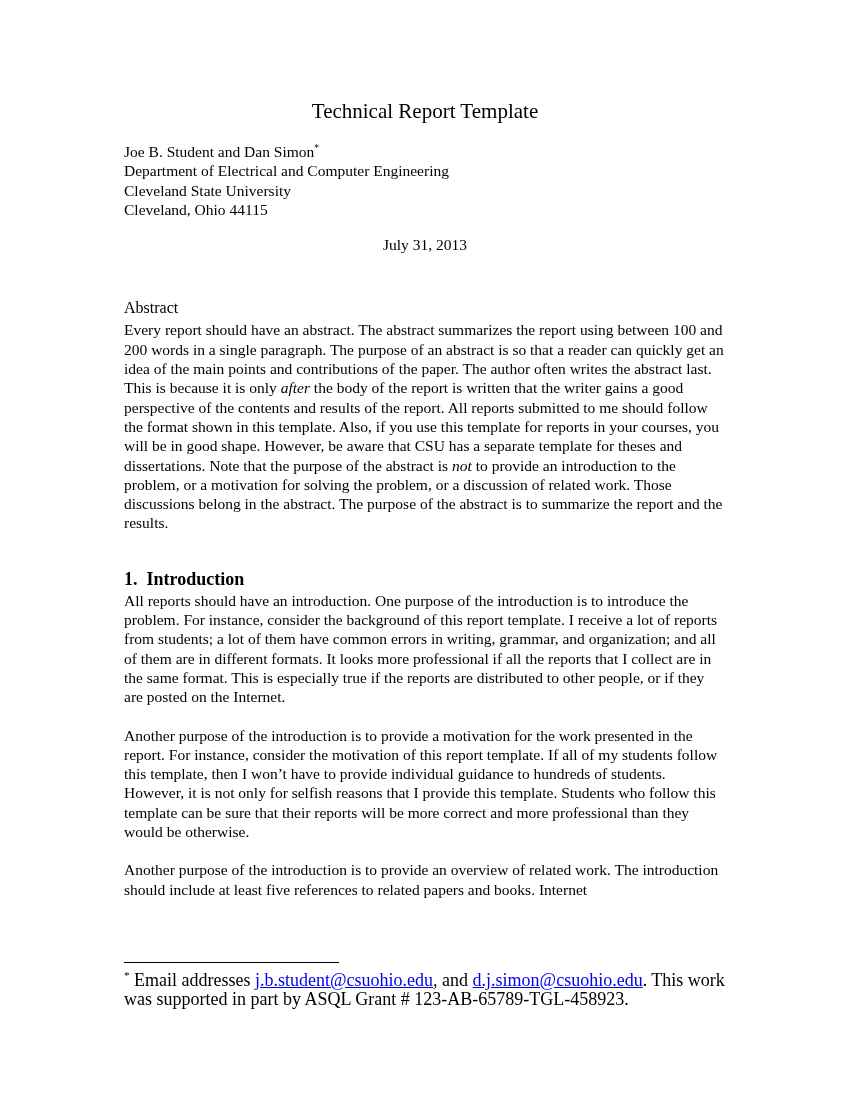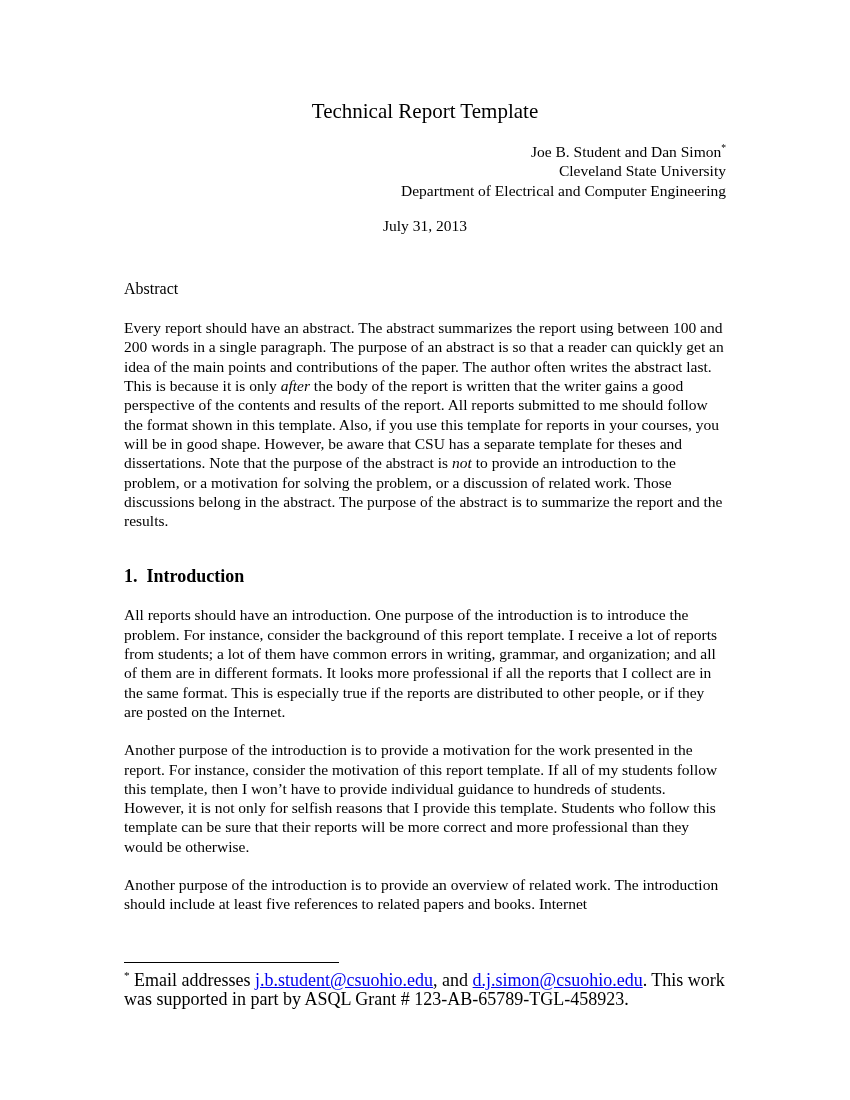--- a/index.html
+++ b/index.html
@@ -27,42 +27,42 @@
     margin: 98px 0 0 0;
     font-size: 21px;
     line-height: 26px;
     font-weight: normal;
     text-align: center;
   }
   .author-block {
     margin-top: 18px;
     font-size: 15.5px;
     line-height: 19.3px;
-    text-align: right;
+    text-align: left;
   }
   .author-line { margin: 0; }
   .doc-date {
     margin: 16px 0 8px 0;
     font-size: 15.5px;
     line-height: 19.3px;
     text-align: center;
   }
   .abstract-heading {
     margin: 43px 0 0 0;
     font-size: 16px;
     line-height: 22px;
     font-weight: normal;
   }
   .body-par {
     font-size: 15.5px;
     line-height: 19.3px;
     margin: 19px 0 0 0;
     text-align: left;
   }
-  .body-par.first-after-heading { margin-top: 18px; }
+  .body-par.first-after-heading { margin-top: 1px; }
   .section-heading {
     margin: 35px 0 0 0;
     font-size: 18px;
     line-height: 22px;
     font-weight: bold;
   }
   .section-heading .heading-text { margin-left: 9px; }
   sup {
     font-size: 0.62em;
     line-height: 0;
@@ -93,22 +93,23 @@
 </head>
 <body>
 
 <div class="page">
   <div class="content">
 
     <h1 class="doc-title">Technical Report Template</h1>
 
     <div class="author-block">
       <p class="author-line"><span>Joe B. Student and Dan Simon</span><sup>*</sup></p>
+      <p class="author-line">Department of Electrical and Computer Engineering</p>
       <p class="author-line">Cleveland State University</p>
-      <p class="author-line">Department of Electrical and Computer Engineering</p>
+      <p class="author-line">Cleveland, Ohio 44115</p>
     </div>
 
     <p class="doc-date">July 31, 2013</p>
 
     <h2 class="abstract-heading">Abstract</h2>
 
     <p class="body-par first-after-heading"><span>Every report should have an abstract. The abstract summarizes the report using between 100 and 200 words in a single paragraph. The purpose of an abstract is so that a reader can quickly get an idea of the main points and contributions of the paper. The author often writes the abstract last. This is because it is only </span><em>after</em><span> the body of the report is written that the writer gains a good perspective of the contents and results of the report. All reports submitted to me should follow the format shown in this template. Also, if you use this template for reports in your courses, you will be in good shape. However, be aware that CSU has a separate template for theses and dissertations. Note that the purpose of the abstract is </span><em>not</em><span> to provide an introduction to the problem, or a motivation for solving the problem, or a discussion of related work. Those discussions belong in the abstract. The purpose of the abstract is to summarize the report and the results.</span></p>
 
     <h2 class="section-heading">
       <span class="heading-number">1.</span><span class="heading-text">Introduction</span>

